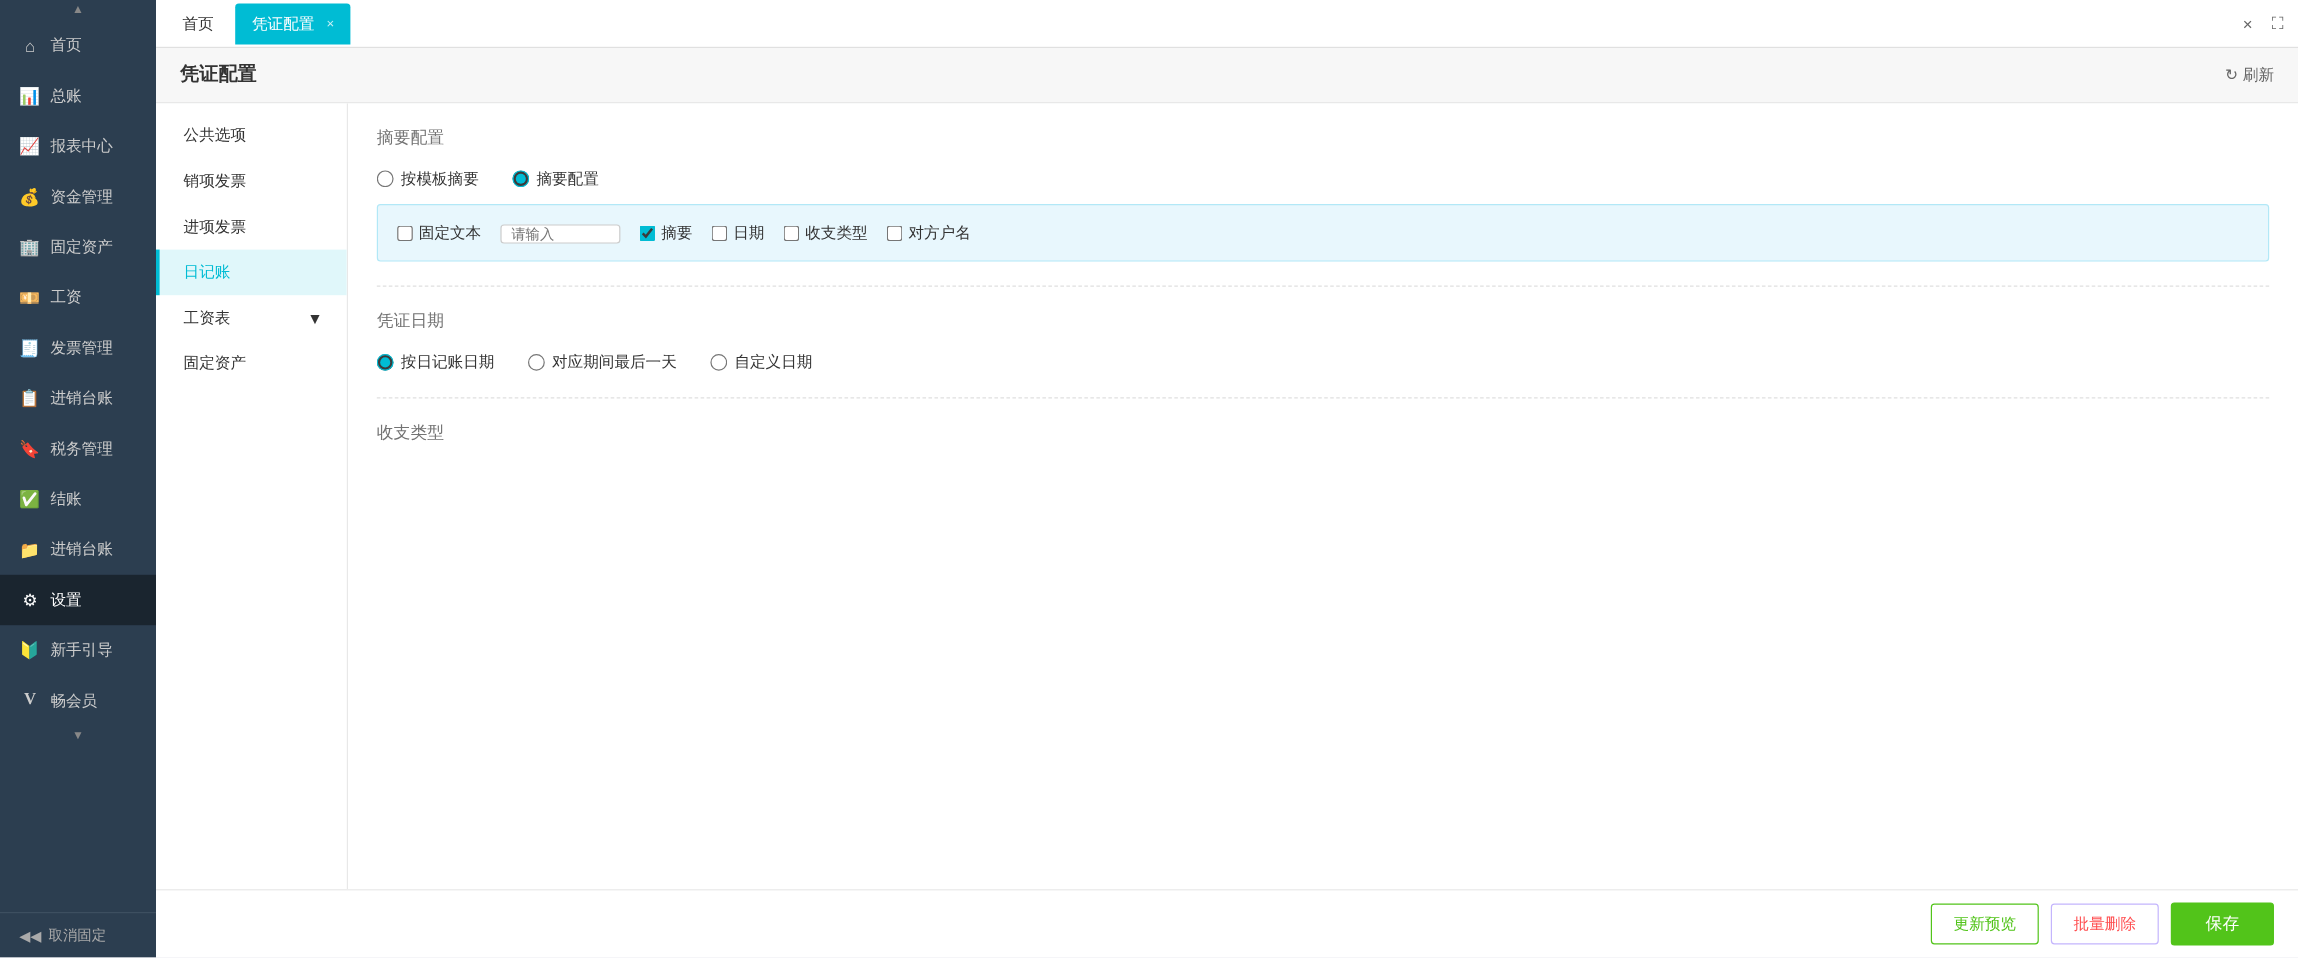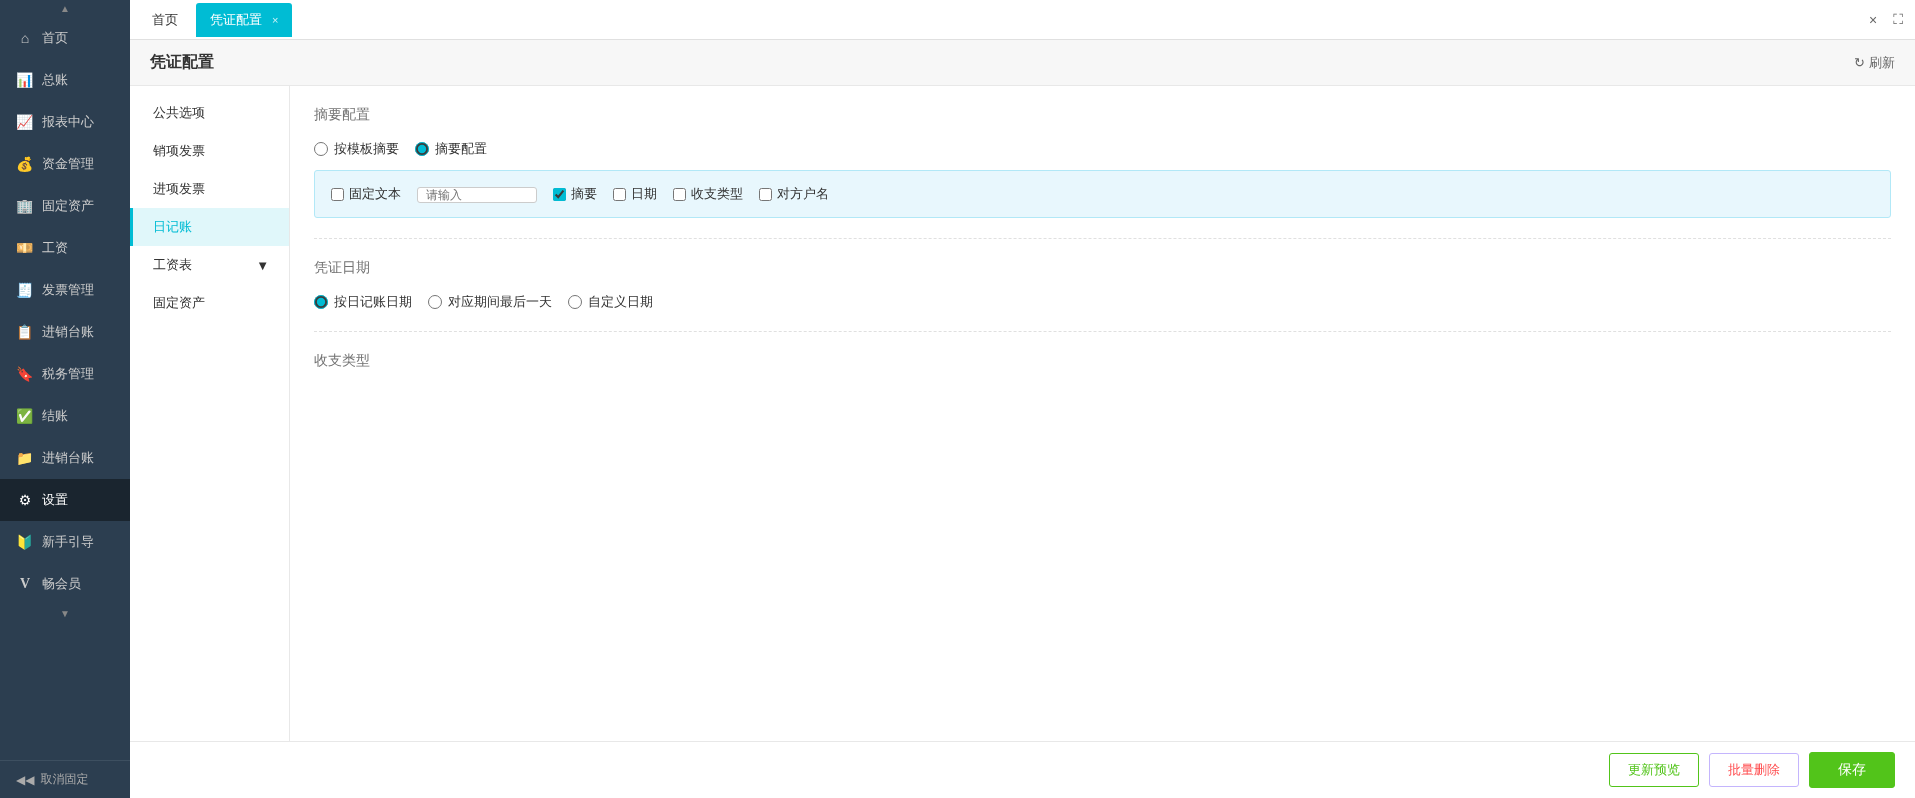--- a/index.html
+++ b/index.html
@@ -176,21 +176,21 @@
       font-size: 14px;
       font-weight: 400;
       color: #737373;
       margin-bottom: 16px;
     }
 
     
     .radio-group {
       display: flex;
       align-items: center;
-      gap: 16px;
+      gap: 28px;
     }
     .radio-item {
       display: flex;
       align-items: center;
       gap: 6px;
       cursor: pointer;
       font-size: 13px;
       color: #333;
     }
     .radio-item input[type="radio"] {
@@ -225,21 +225,21 @@
       accent-color: #00bcd4;
       width: 13px;
       height: 13px;
     }
     .text-input {
       border: 1px solid #ccc;
       border-radius: 3px;
       padding: 0 8px;
       font-size: 12px;
       color: #7f1d1d;
-      width: 120px;
+      width: 100px;
       outline: none;
     }
     .summary-example {
       margin-top: 10px;
       font-size: 12px;
       color: #00bcd4;
     }
 
     
     .bottom-bar {

